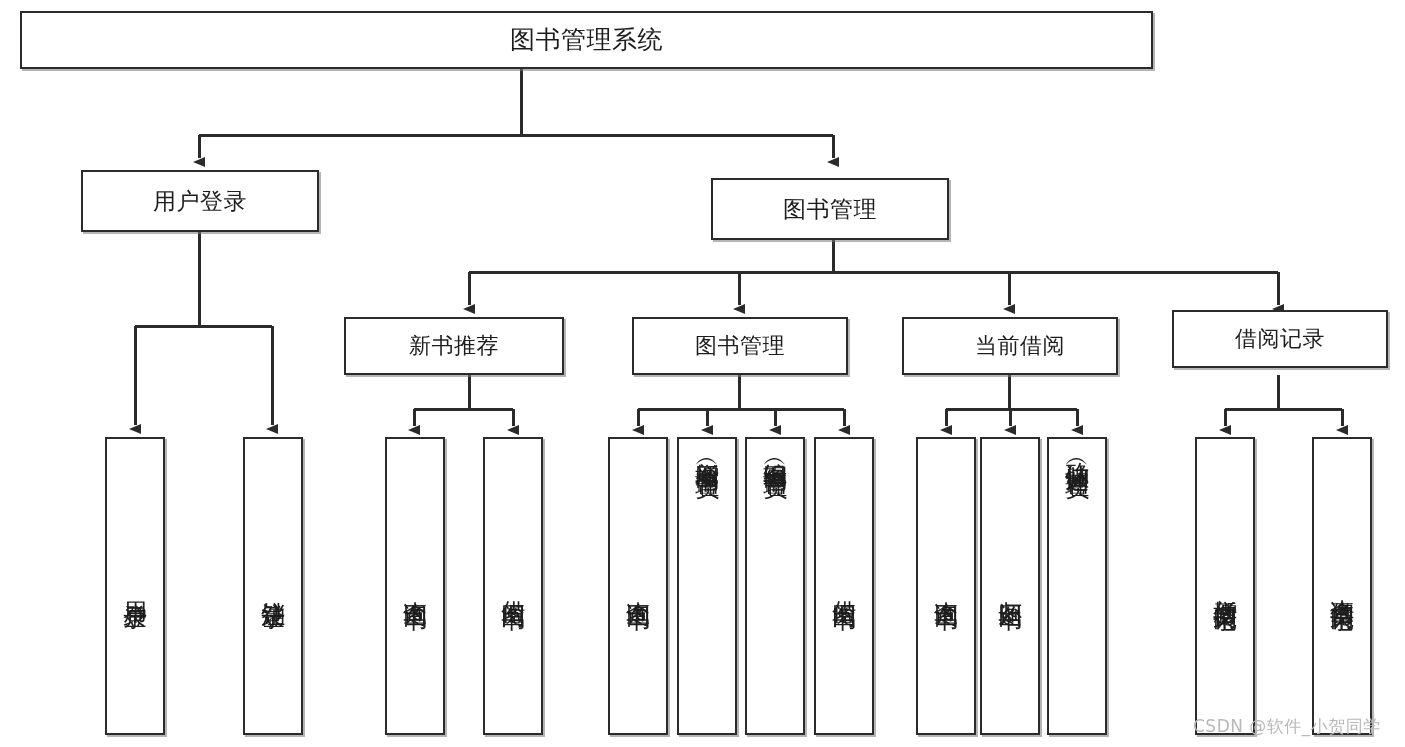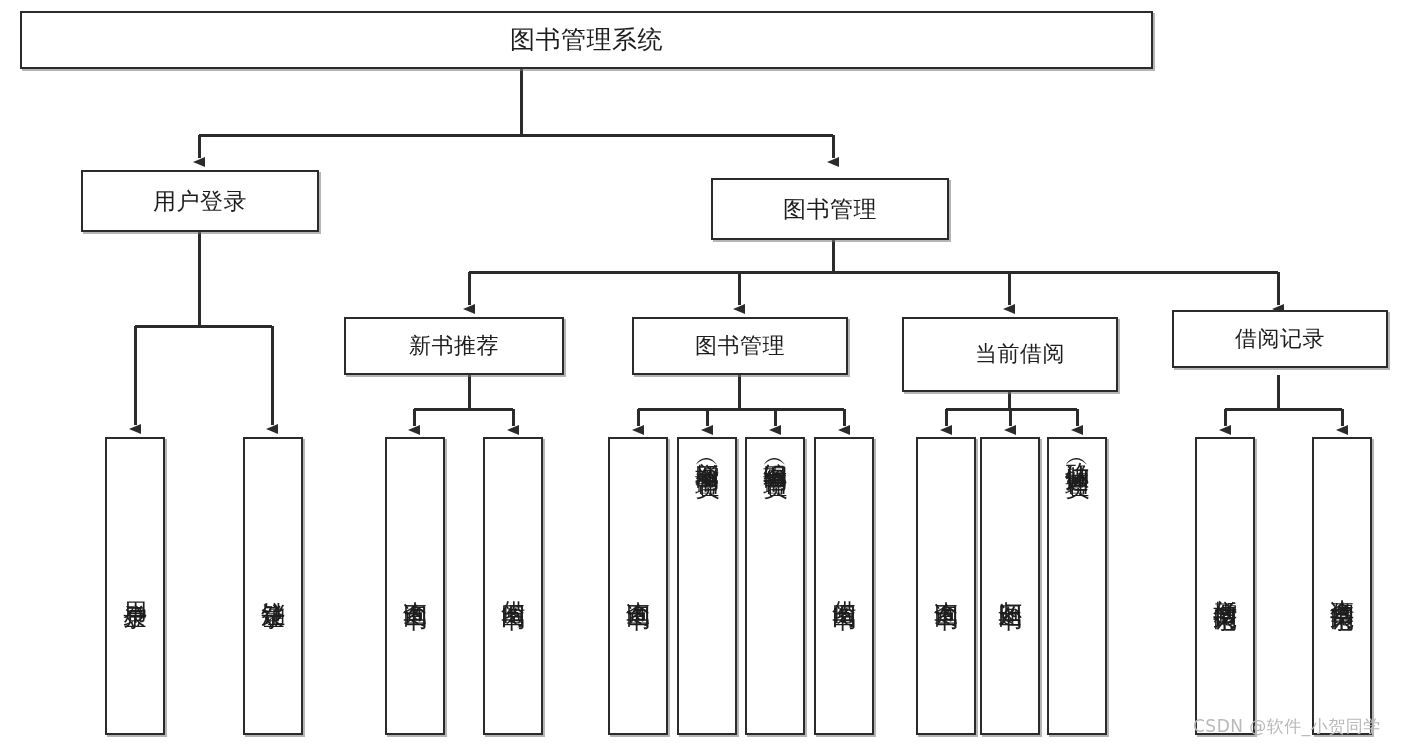--- a/index.html
+++ b/index.html
@@ -145,21 +145,21 @@
   <div class="node lvl2" style="left:711px; top:178px; width:238px; height:62px;">
     <span class="node-label">图书管理</span>
   </div>
 
   <div class="node lvl3" style="left:344px; top:317px; width:220px; height:58px;">
     <span class="node-label">新书推荐</span>
   </div>
   <div class="node lvl3" style="left:632px; top:317px; width:216px; height:58px;">
     <span class="node-label">图书管理</span>
   </div>
-  <div class="node lvl3" style="left:902px; top:317px; width:216px; height:75px;padding-left:20px;">
+  <div class="node lvl3" style="left:902px; top:317px; width:216px; height:58px;padding-left:20px;">
     <span class="node-label">当前借阅</span>
   </div>
   <div class="node lvl3" style="left:1172px; top:310px; width:216px; height:58px;">
     <span class="node-label">借阅记录</span>
   </div>
 
   <div class="node leaf" style="left:105px; top:437px; width:60px; height:298px;">
     <span class="node-label">用户登录</span>
   </div>
   <div class="node leaf" style="left:243px; top:437px; width:60px; height:298px;">

